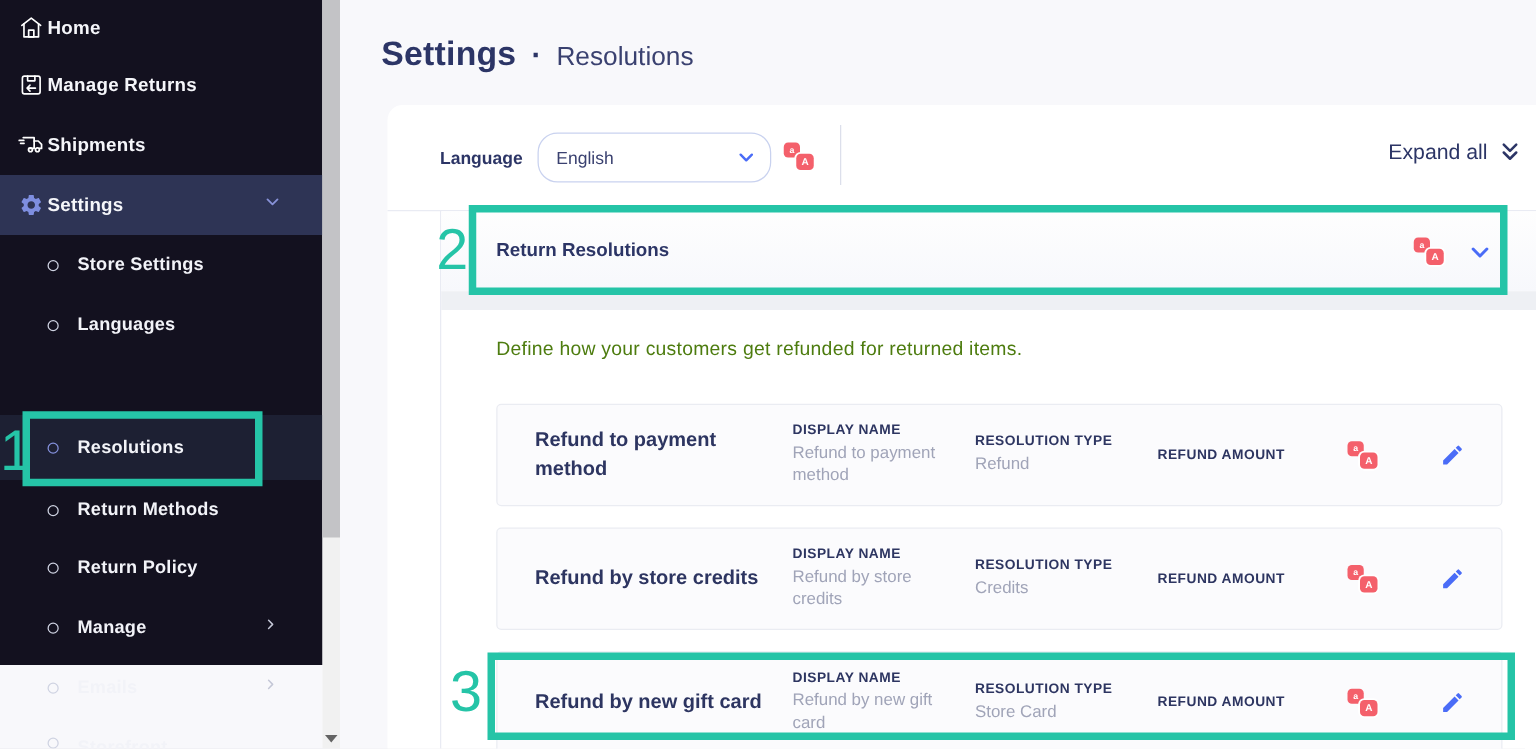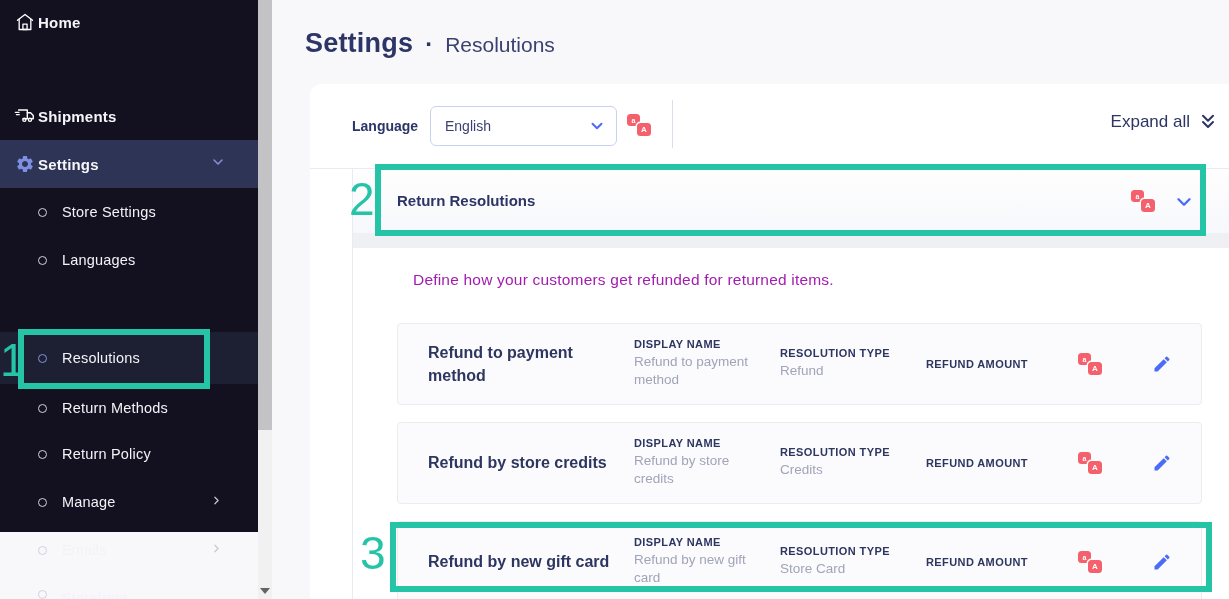--- a/index.html
+++ b/index.html
@@ -10,21 +10,21 @@
   
   .sidebar{ position:absolute; left:0; top:0; width:258px; height:532px; background:#13111f; }
   .nav-item{ position:absolute; left:0; width:258px; height:48px; display:flex; align-items:center; cursor:pointer; }
   .nav-item.active{ background:#2e3455; }
   .nav-icon{ position:absolute; left:14px; width:22px; height:22px; display:flex; align-items:center; justify-content:center; }
   .nav-label{ position:absolute; left:38px; color:#f5f6fa; font-size:15px; font-weight:700; letter-spacing:.2px; }
   .sub-item{ position:absolute; left:0; width:258px; height:48px; display:flex; align-items:center; cursor:pointer; }
   .sub-item.active{ background:#1d2033; }
   .sub-bullet{ position:absolute; left:38px; width:9px; height:9px; border:1.5px solid #cfd3e2; border-radius:50%; }
   .sub-item.active .sub-bullet{ border-color:#8591dd; }
-  .sub-label{ position:absolute; left:62px; color:#f2f3f8; font-size:14.5px; font-weight:400; letter-spacing:.2px; }
+  .sub-label{ position:absolute; left:62px; color:#f2f3f8; font-size:14.5px; font-weight:700; letter-spacing:.2px; }
   .chev-right{ position:absolute; left:210px; top:50%; transform:translateY(-50%); }
   .chev-down-side{ position:absolute; left:210px; top:50%; transform:translateY(-50%); }
 
   
   .scrollbar{ position:absolute; left:258px; top:0; width:14px; height:599px; background:#f1f1f1; }
   .scroll-thumb{ position:absolute; left:0; top:0; width:14px; height:430px; background:#c3c3c6; }
   .scroll-arrow{ position:absolute; left:2px; bottom:5px; width:0; height:0;
     border-left:5px solid transparent; border-right:5px solid transparent; border-top:6px solid #636363; }
 
   
@@ -32,38 +32,38 @@
   .page-title{ position:absolute; left:305px; top:28px; display:flex; align-items:baseline; gap:12px; }
   .page-title .t1{ color:#2c3566; font-size:27px; font-weight:800; letter-spacing:.2px; }
   .page-title .dot{ color:#2c3566; font-size:24px; font-weight:800; }
   .page-title .t2{ color:#3a4170; font-size:21px; font-weight:500; }
 
   .panel{ position:absolute; left:310px; top:84px; width:919px; height:515px; background:#ffffff; border-radius:12px 0 0 0; }
 
   
   .lang-label{ position:absolute; left:352px; top:118px; color:#2c3566; font-size:14px; font-weight:700; }
   .lang-select{ position:absolute; left:430px; top:106px; width:187px; height:40px; background:#fff;
-    border:1px solid #c9d2ef; border-radius:6px; display:flex; align-items:center; cursor:pointer; }
+    border:1px solid #c9d2ef; border-radius:16px; display:flex; align-items:center; cursor:pointer; }
   .lang-select .val{ margin-left:14px; color:#3a4170; font-size:14px; font-weight:500; }
   .lang-select svg{ position:absolute; right:10px; }
   .vdivider{ position:absolute; left:672px; top:100px; width:1px; height:48px; background:#dcdfeb; }
   .expand-all{ position:absolute; left:1040px; top:112px; width:178px; display:flex; align-items:flex-start;
     justify-content:flex-end; gap:8px; cursor:pointer; }
   .expand-all span{ color:#2c3566; font-size:17px; font-weight:500; }
 
   .hline{ position:absolute; left:310px; top:168px; width:919px; height:1px; background:#e9ebf3; }
   .vline{ position:absolute; left:352px; top:168px; width:1px; height:431px; background:#e9ebf3; }
 
   
   .acc-header{ position:absolute; left:353px; top:169px; width:876px; height:64px;
     background:linear-gradient(180deg,#fefefe,#f7f8fc); cursor:pointer; }
   .acc-title{ position:absolute; left:44px; top:23px; color:#2c3566; font-size:15px; font-weight:700; }
   .acc-chevron{ position:absolute; left:820px; top:22px; }
   .gray-gap{ position:absolute; left:353px; top:233px; width:876px; height:15px; background:#eef0f4; }
-  .desc{ position:absolute; left:397px; top:271px; color:#a21caf; font-size:15.5px; letter-spacing:.2px;margin-left:16px; }
+  .desc{ position:absolute; left:397px; top:271px; color:#4d7c0f; font-size:15.5px; letter-spacing:.2px; }
 
   
   .card{ position:absolute; left:397px; width:805px; height:82px; background:#fbfbfd;
     border:1px solid #eaecf2; border-radius:4px; }
   .card-title{ position:absolute; left:30px; top:50%; transform:translateY(-50%); width:185px;
     color:#2d3561; font-size:16px; font-weight:700; line-height:1.45; }
   .col{ position:absolute; top:50%; transform:translateY(-50%); }
   .col-label{ color:#2d3561; font-size:11px; font-weight:700; letter-spacing:.4px; margin-bottom:3px; }
   .col-value{ color:#a0a4b8; font-size:13.5px; line-height:1.35; }
   .col-display{ left:236px; width:125px; }
@@ -102,20 +102,30 @@
       <span class="nav-icon">
         <svg width="20" height="20" viewBox="0 0 24 24" fill="none" stroke="#ffffff" stroke-width="1.6" stroke-linecap="round" stroke-linejoin="round">
             <path d="M3 10 12 3l9 7"></path>
             <path d="M5 8.5V21h14V8.5"></path>
             <rect x="9.5" y="14.5" width="5" height="6.5"></rect>
           </svg>
       </span>
       <span class="nav-label">Home</span>
     </div>
 
+    <div class="nav-item" style="top:44px;">
+      <span class="nav-icon">
+        <svg width="20" height="20" viewBox="0 0 24 24" fill="none" stroke="#ffffff" stroke-width="1.6" stroke-linecap="round" stroke-linejoin="round">
+            <rect x="3.5" y="3.5" width="17" height="17" rx="2"></rect>
+            <path d="M8.5 3.5V8h7V3.5"></path>
+            <path d="M8 15h8M8 15l2.8-2.8M8 15l2.8 2.8"></path>
+          </svg>
+      </span>
+      <span class="nav-label">Manage Returns</span>
+    </div>
 
     <div class="nav-item" style="top:92px;">
       <span class="nav-icon">
         <svg width="22" height="22" viewBox="0 0 24 24" fill="none" stroke="#ffffff" stroke-width="1.5" stroke-linecap="round" stroke-linejoin="round">
             <path d="M5 5.5h9.5V15H10"></path>
             <path d="M14.5 8.5h3.6l2.9 3V15h-1.8"></path>
             <circle cx="11.3" cy="16.2" r="1.7"></circle>
             <circle cx="17.4" cy="16.2" r="1.7"></circle>
             <path d="M1.5 8h4M2.7 10.5h3"></path>
           </svg>

